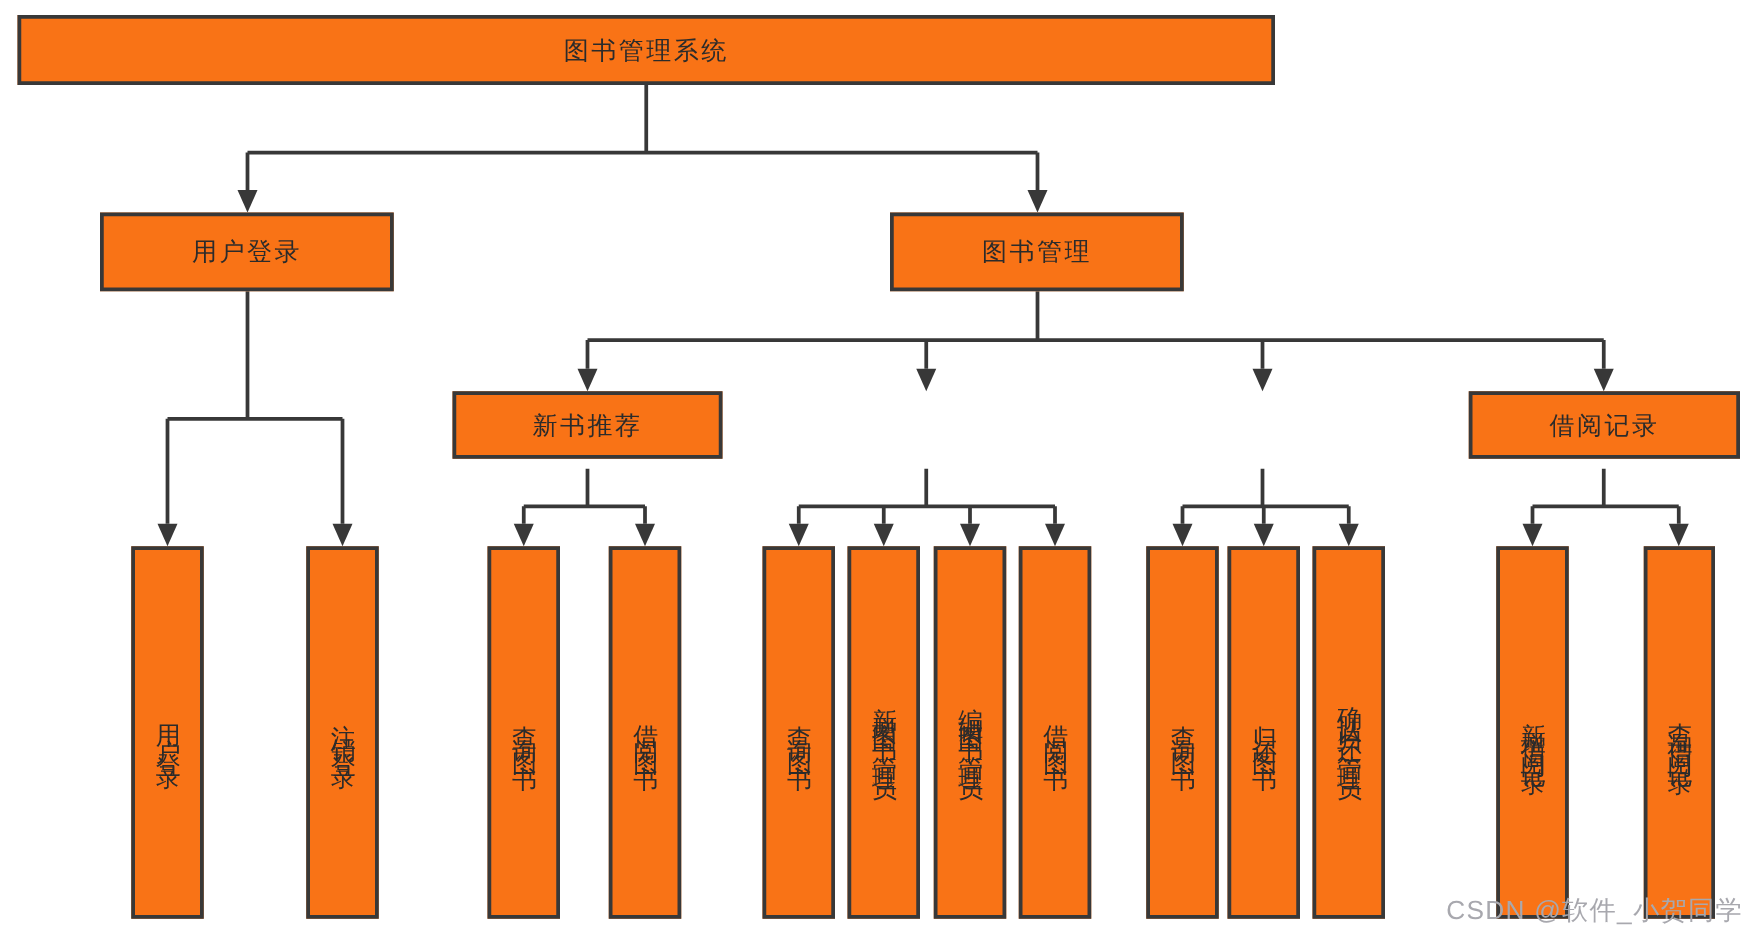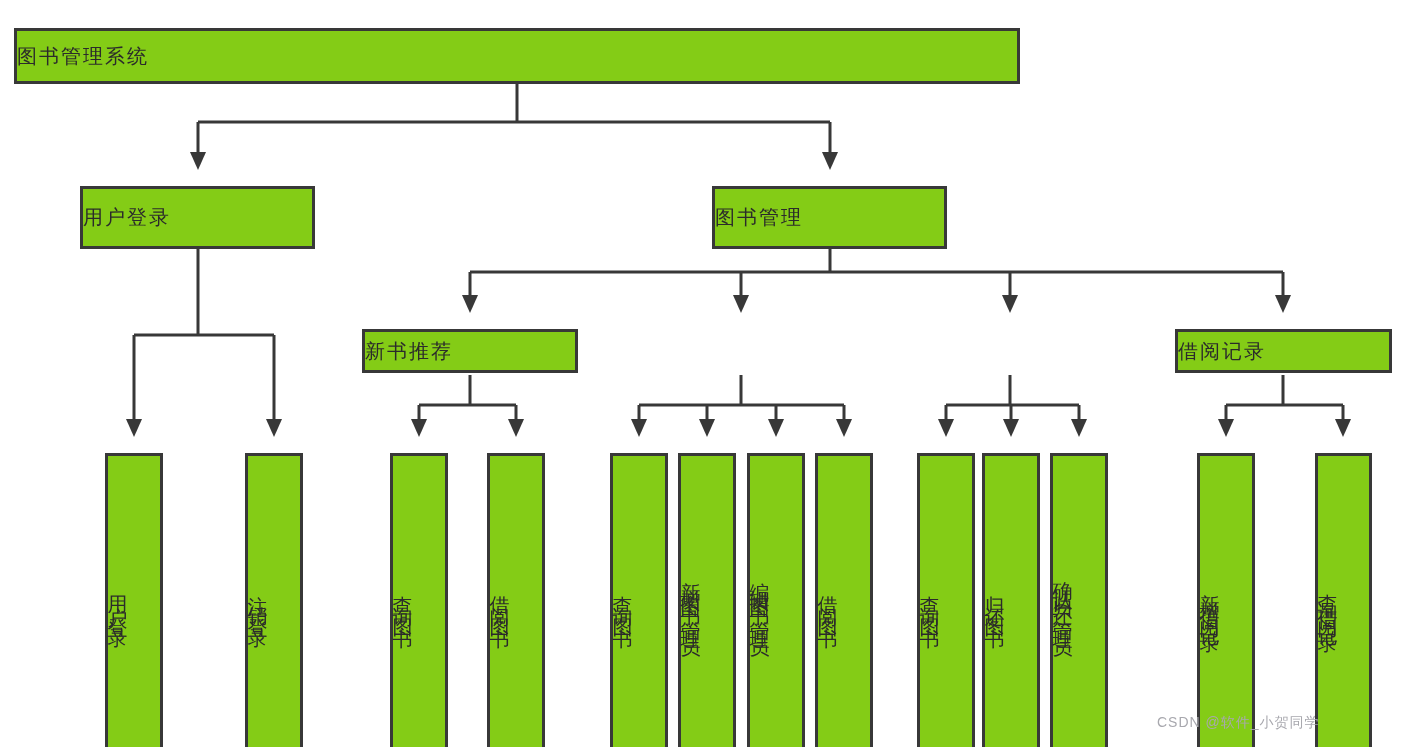--- a/index.html
+++ b/index.html
@@ -11,40 +11,40 @@
     width:1405px;height:747px;overflow:hidden;
     background:var(--background);
     font-family:"Liberation Sans","DejaVu Sans",sans-serif;
     color:var(--text);
   }
   .stage{position:relative;width:1405px;height:747px;}
   svg.wires{position:absolute;left:0;top:0;pointer-events:none;}
   svg.wires path{stroke:var(--line);stroke-width:3;fill:none;}
   svg.wires polygon{fill:var(--line);}
   .box{
-    position:absolute;box-sizing:border-box;background:#84cc16;
+    position:absolute;box-sizing:border-box;background:#f97316;
     border:3px solid var(--box-border);
-    display:flex;align-items:center;justify-content:flex-start;
-    font-size:20px;color:var(--text);margin-top:16px;
+    display:flex;align-items:center;justify-content:center;
+    font-size:20px;color:var(--text);
   }
   .box .label{letter-spacing:2px;white-space:nowrap;}
   .leaf{width:58px;height:298px;top:437px;}
   .leaf .label{
     writing-mode:vertical-rl;
     letter-spacing:11px;
     white-space:normal;
     line-height:1;
     font-size:20px;
   }
   .leaf.long .label{letter-spacing:8px;}
   .lvl2{width:235px;height:63px;top:170px;}
-  .lvl3{width:216px;height:44px;top:313px;}
+  .lvl3{width:216px;height:54px;top:313px;}
   .watermark{
     position:absolute;left:1157px;top:714px;
-    font-size:14px;color:var(--watermark);
+    font-size:21px;color:var(--watermark);
     letter-spacing:1px;white-space:nowrap;
   }
 </style>
 </head>
 <body>
 
 <div class="stage">
 
   <svg class="wires" width="1405" height="747" viewBox="0 0 1405 747">
 

